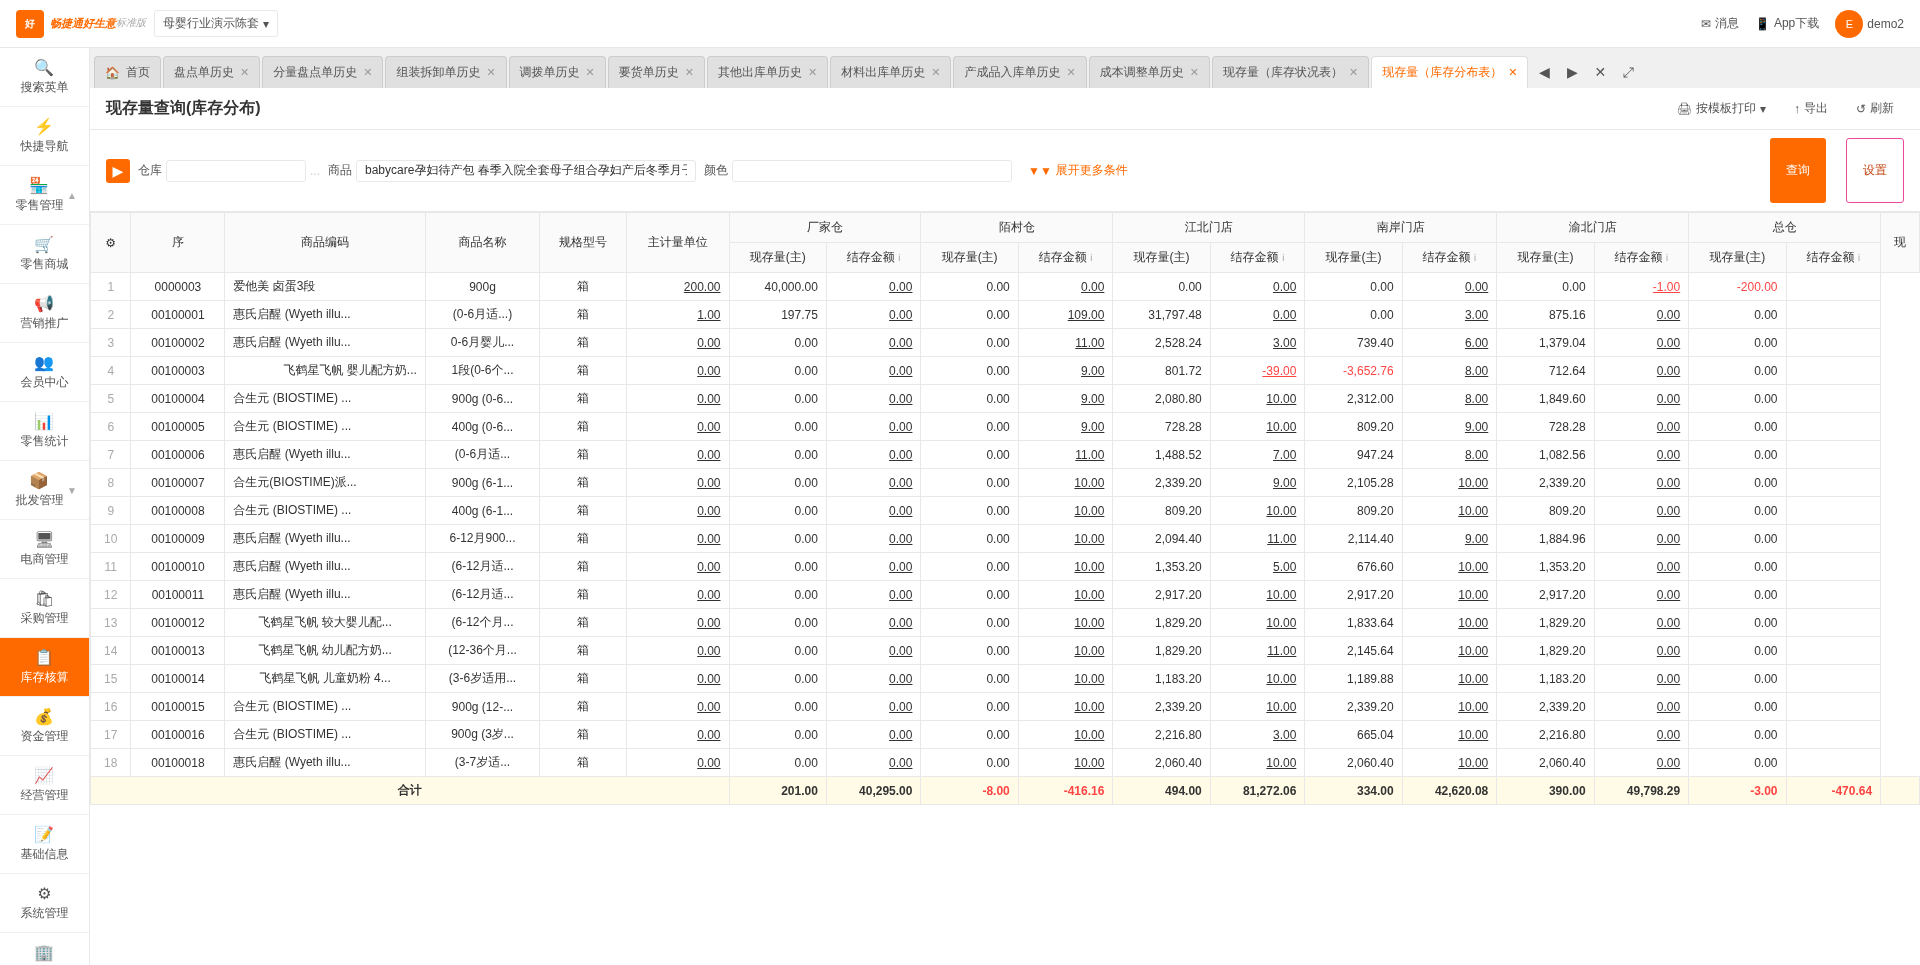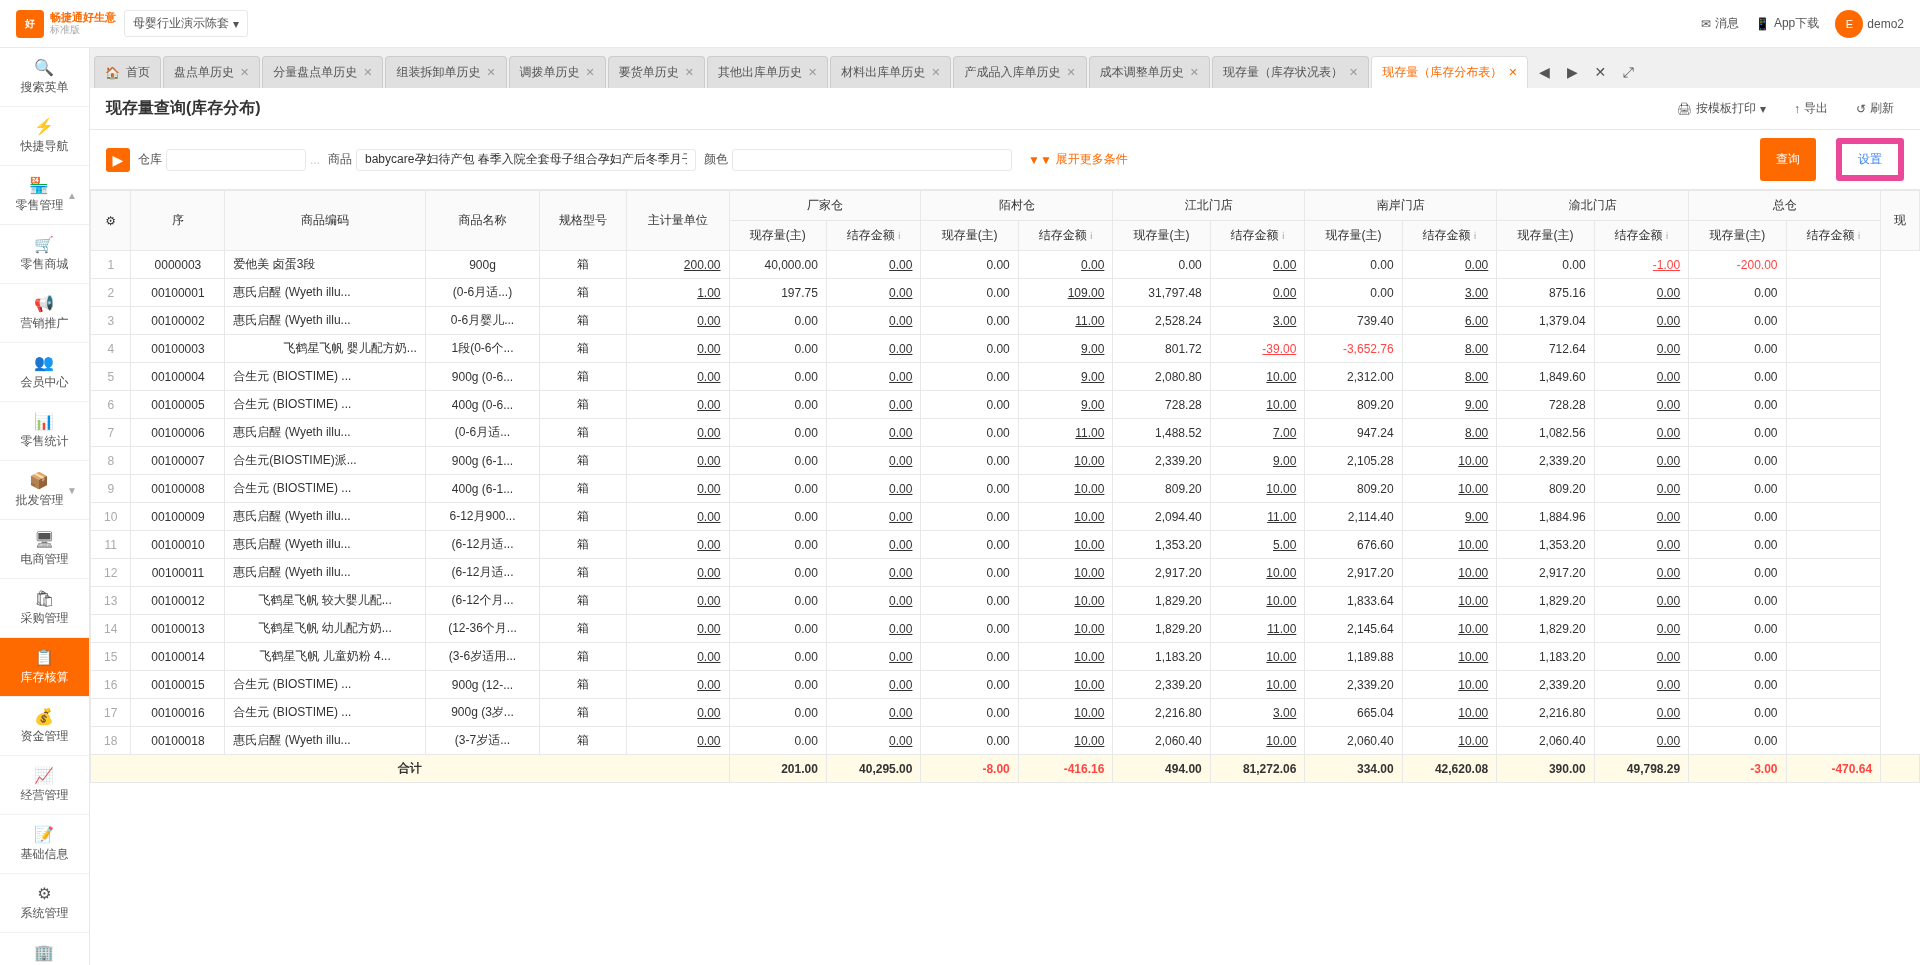--- a/index.html
+++ b/index.html
@@ -131,21 +131,21 @@
     .filter-label { color: #555; white-space: nowrap; }
     .filter-input {
       border: 1px solid #e8e8e8; border-radius: 3px; padding: 3px 8px;
       font-size: 12px; color: #333; background: #fff; min-width: 80px;
     }
     .filter-input-wide { width: 340px; }
     .filter-input-medium { width: 140px; }
     .filter-ellipsis { color: #ccc; }
     .filter-expand-btn { display: flex; align-items: center; gap: 4px; cursor: pointer; color: #ff6a00; font-size: 12px; padding: 0 8px; }
     .query-btn { background: #ff6a00; color: white; border: none; border-radius: 3px; padding: 5px 16px; cursor: pointer; font-size: 12px; }
-    .settings-btn { background: #fff; color: #3b82f6; border: 6px solid #ec4899; border-radius: 3px; padding: 7px 16px; cursor: pointer; font-size: 12px; }
+    .settings-btn { background: #fff; color: #c2410c; border: 1px solid #ec4899; border-radius: 3px; padding: 23px 16px; cursor: pointer; font-size: 12px; }
 
     
     .table-wrapper {
       flex: 1;
       overflow: auto;
       background: #fff;
       margin: 0;
     }
 
     
@@ -186,21 +186,21 @@
     .table-wrapper::-webkit-scrollbar-track { background: #f0f0f0; }
     .table-wrapper::-webkit-scrollbar-thumb { background: #ccc; border-radius: 3px; }
   </style>
 </head>
 <body>
 
 <div class="top-bar">
   <div class="top-bar-left">
     <div class="logo-area">
       <div class="logo-icon">好</div>
-      <div style="display:flex;flex-direction:column;line-height:1.2;">
+      <div style="display:flex;flex-direction:row;line-height:1.2;font-style:italic;">
         <span style="font-size:11px;color:#ff6a00;font-weight:bold;">畅捷通好生意</span>
         <span style="font-size:10px;color:#aaa;font-weight:normal;">标准版</span>
       </div>
     </div>
     <div class="store-select">
       <span>母婴行业演示陈套</span>
       <span>▾</span>
     </div>
   </div>
   <div class="top-bar-right">

